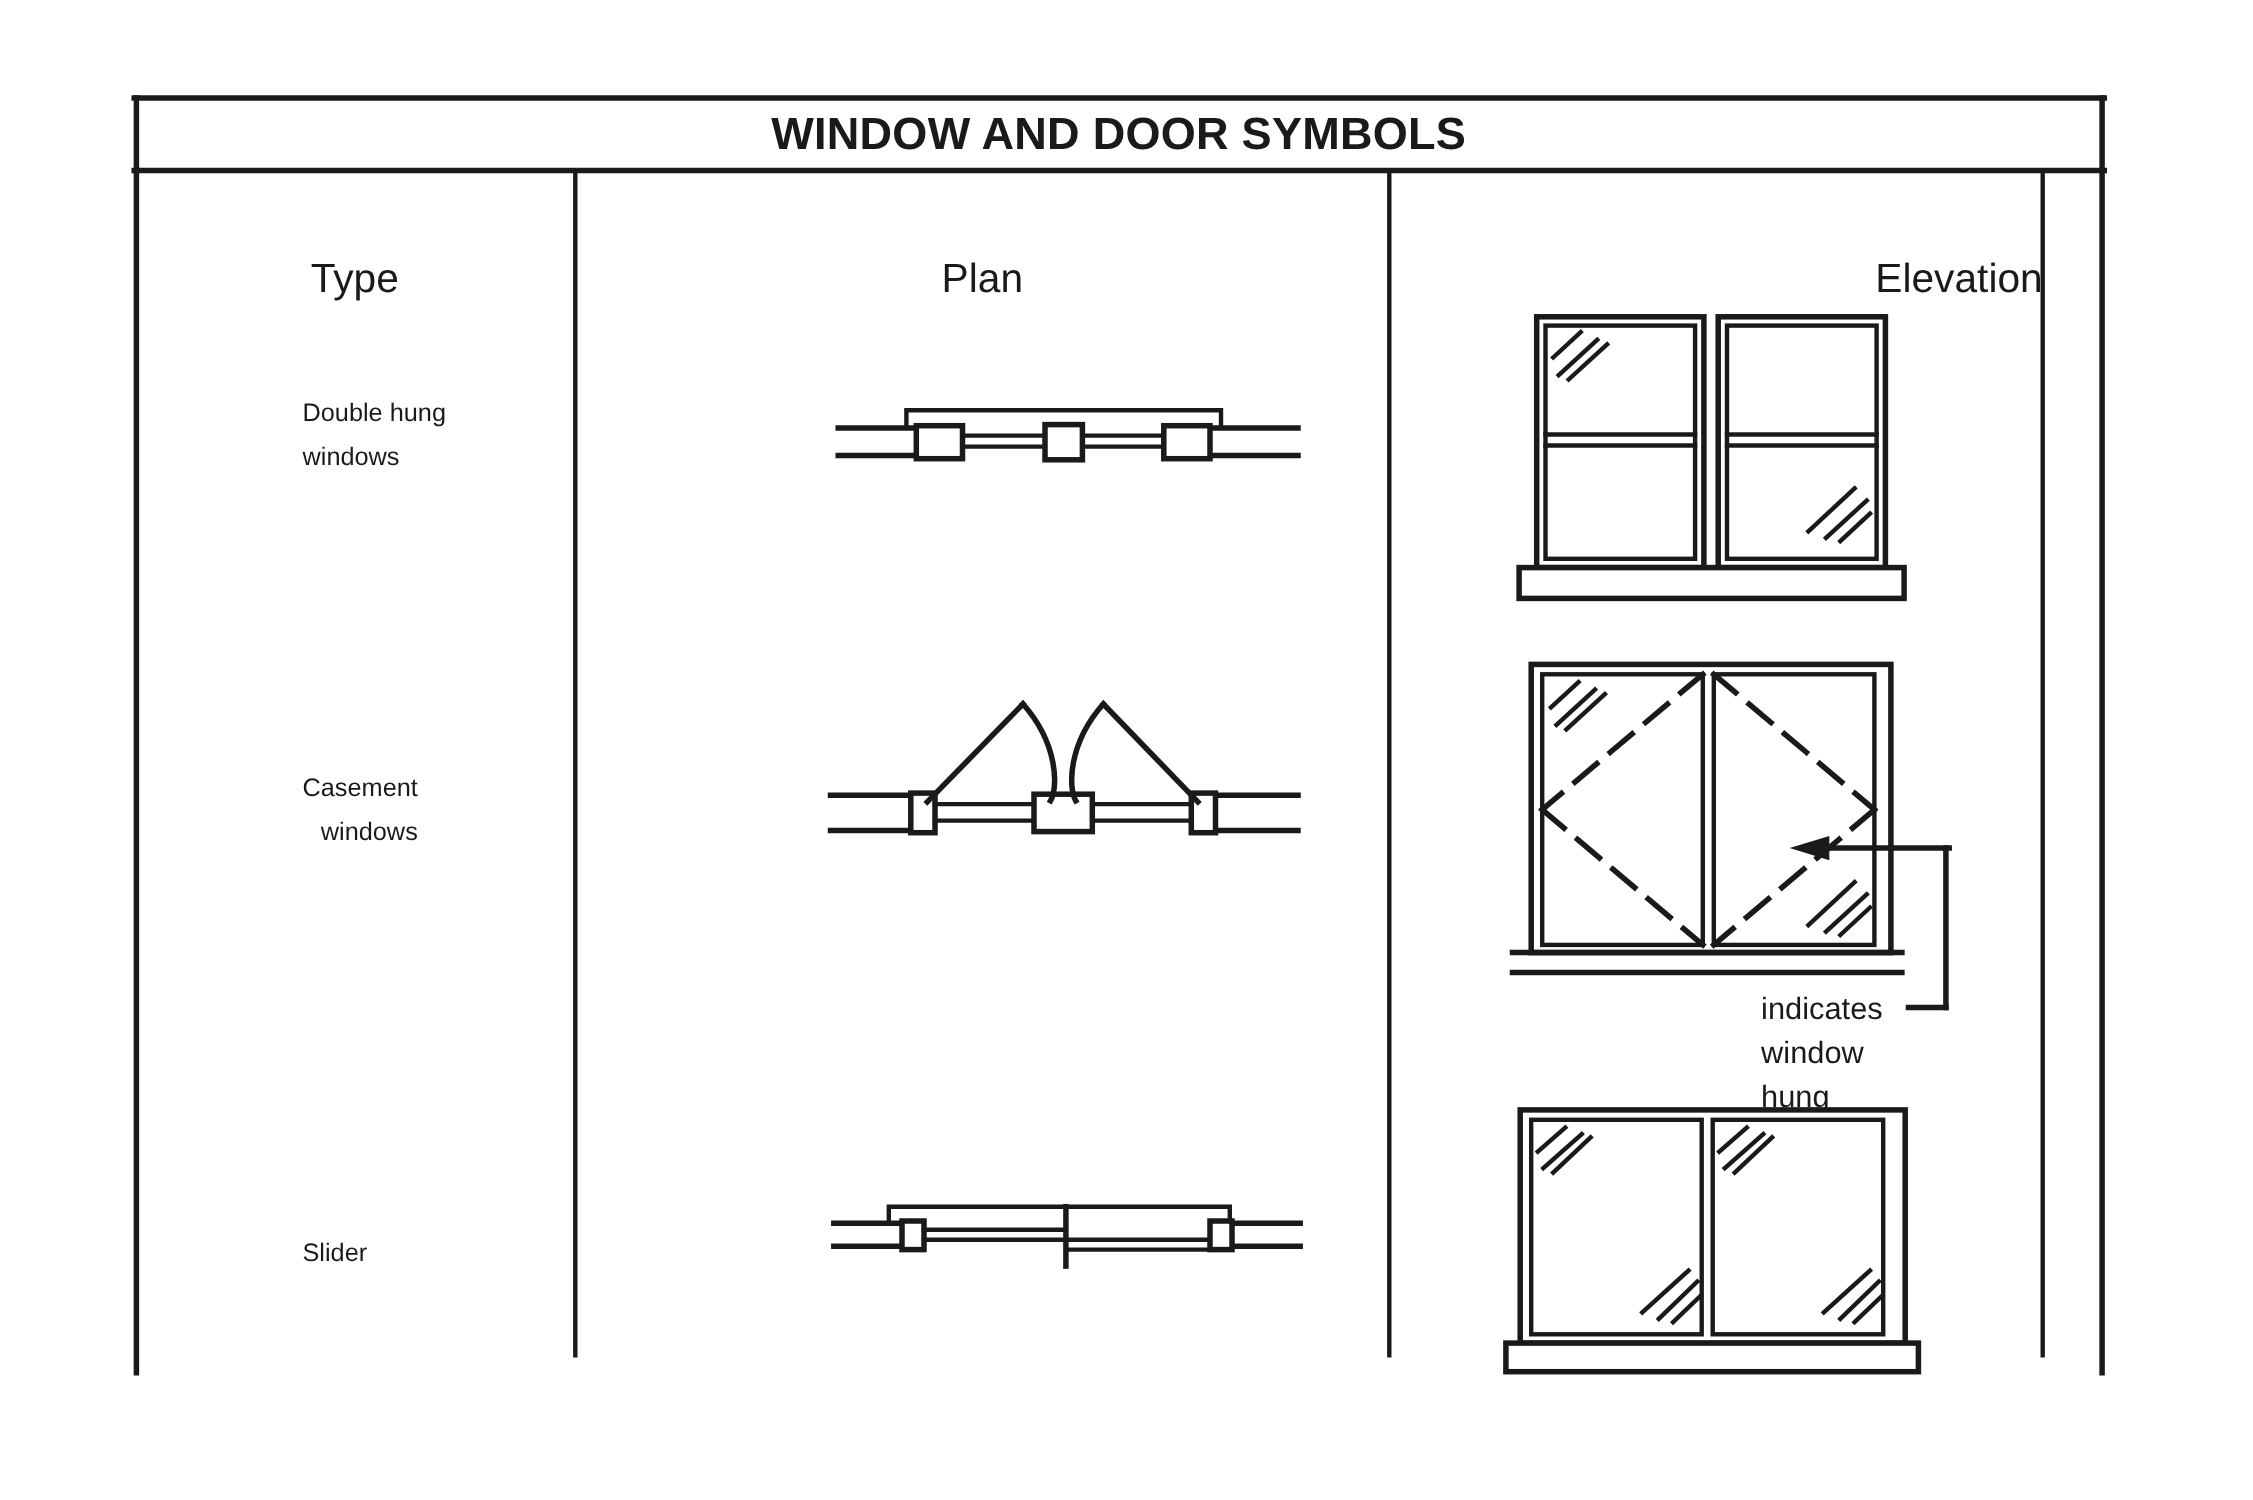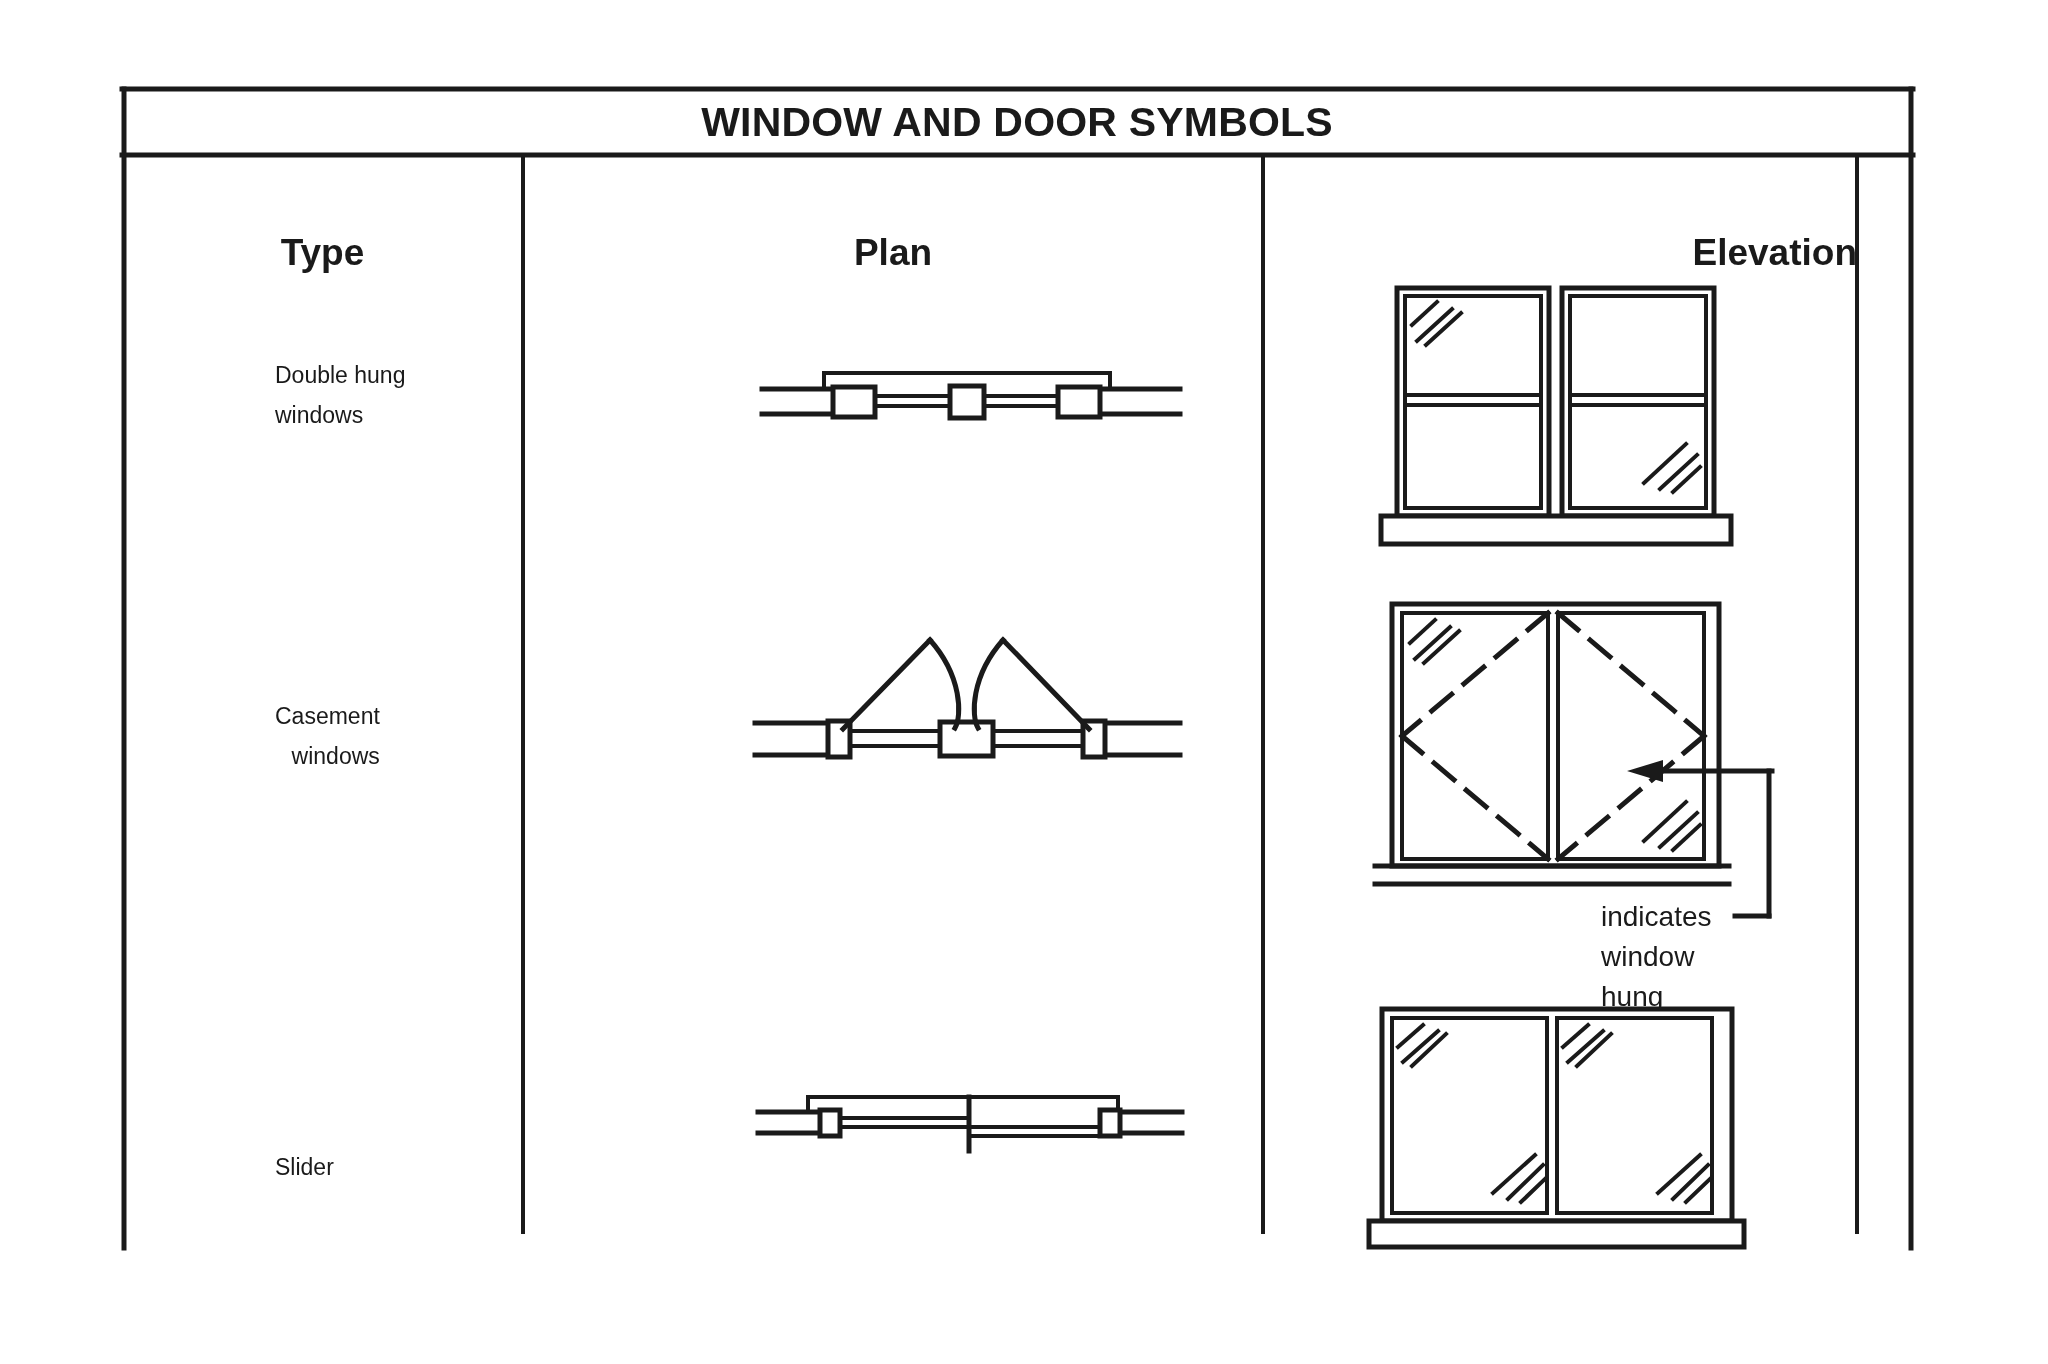--- a/index.html
+++ b/index.html
@@ -46,36 +46,36 @@
     letter-spacing: 0.2px;
     text-align: center;
     width: 1790px;
     left: 122px;
     top: 122px;
     transform: translateY(-50%);
   }
 
   .colhead {
     font-size: 37px;
-    font-weight: bold;
+    font-weight: normal;
     text-align: center;
   }
   #head-type  { left: 122px;  width: 401px; top: 232px; }
   #head-plan  { left: 523px;  width: 740px; top: 232px; }
   #head-elev  { left: 1263px; width: 594px; top: 232px; text-align: right; }
 
   .rowlabel {
     font-size: 23px;
     font-weight: normal;
     line-height: 40px;
     left: 275px;
   }
   #label-double   { top: 355px; }
   #label-casement { top: 696px; text-align: right; }
-  #label-slider   { top: 1118px; margin-top: 29px; }
+  #label-slider   { top: 1118px; }
 
   .note {
     font-size: 28px;
     line-height: 40px;
     left: 1601px;
     top: 897px;
   }
 </style>
 </head>
 <body>

